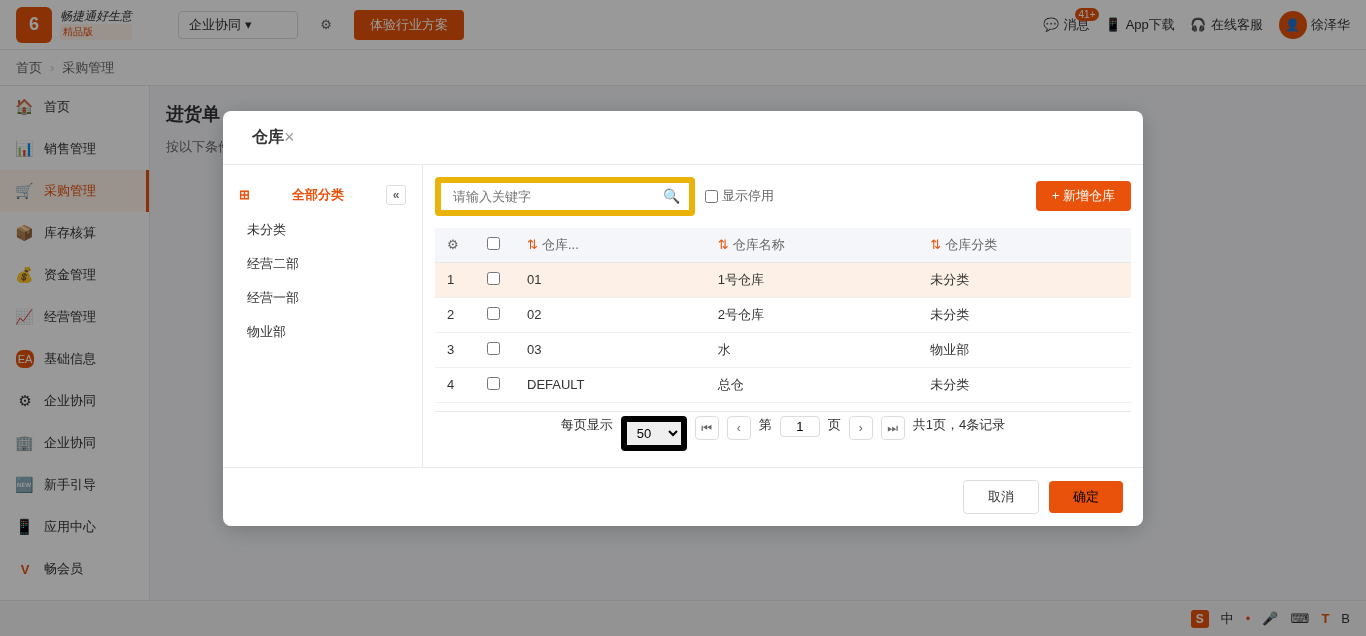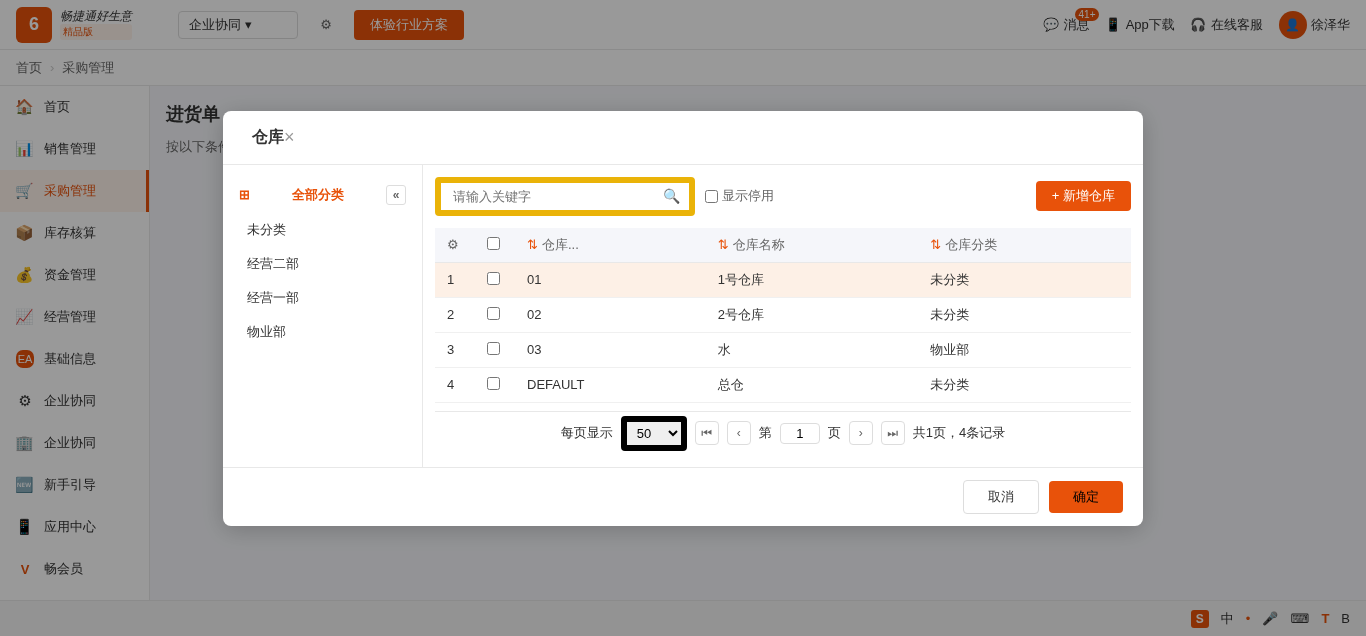--- a/index.html
+++ b/index.html
@@ -182,21 +182,21 @@
     .warehouse-table td {
       padding: 8px 12px; border-bottom: 1px solid #f0f0f0; color: #333;
     }
     .warehouse-table tr.highlighted { background: #fdf0e6; }
     .th-settings { width: 40px; text-align: center; }
     .th-check { width: 40px; text-align: center; }
     .sort-icon { color: #e8520a; margin-right: 4px; }
 
     
     .pagination {
-      display: flex; align-items: center; justify-content: center; gap: 8px;
+      display: flex; align-items: flex-start; justify-content: center; gap: 8px;
       padding: 4px 0; border-top: 1px solid #e8e8e8; margin-top: 8px;
       font-size: 13px; color: #333;
     }
     .page-size-select {
       border: 6px solid #000000; border-radius: 4px; padding: 3px 6px; font-size: 13px;
     }
     .page-btn {
       width: 24px; height: 24px; border: 1px solid #ddd; border-radius: 4px;
       background: #fff; cursor: pointer; display: flex; align-items: center; justify-content: center;
       font-size: 12px; color: #666;

